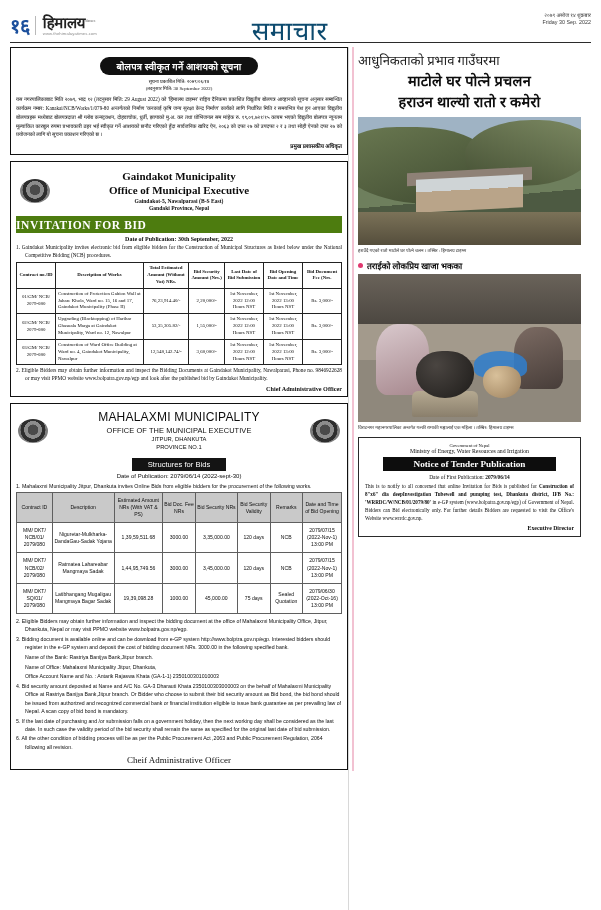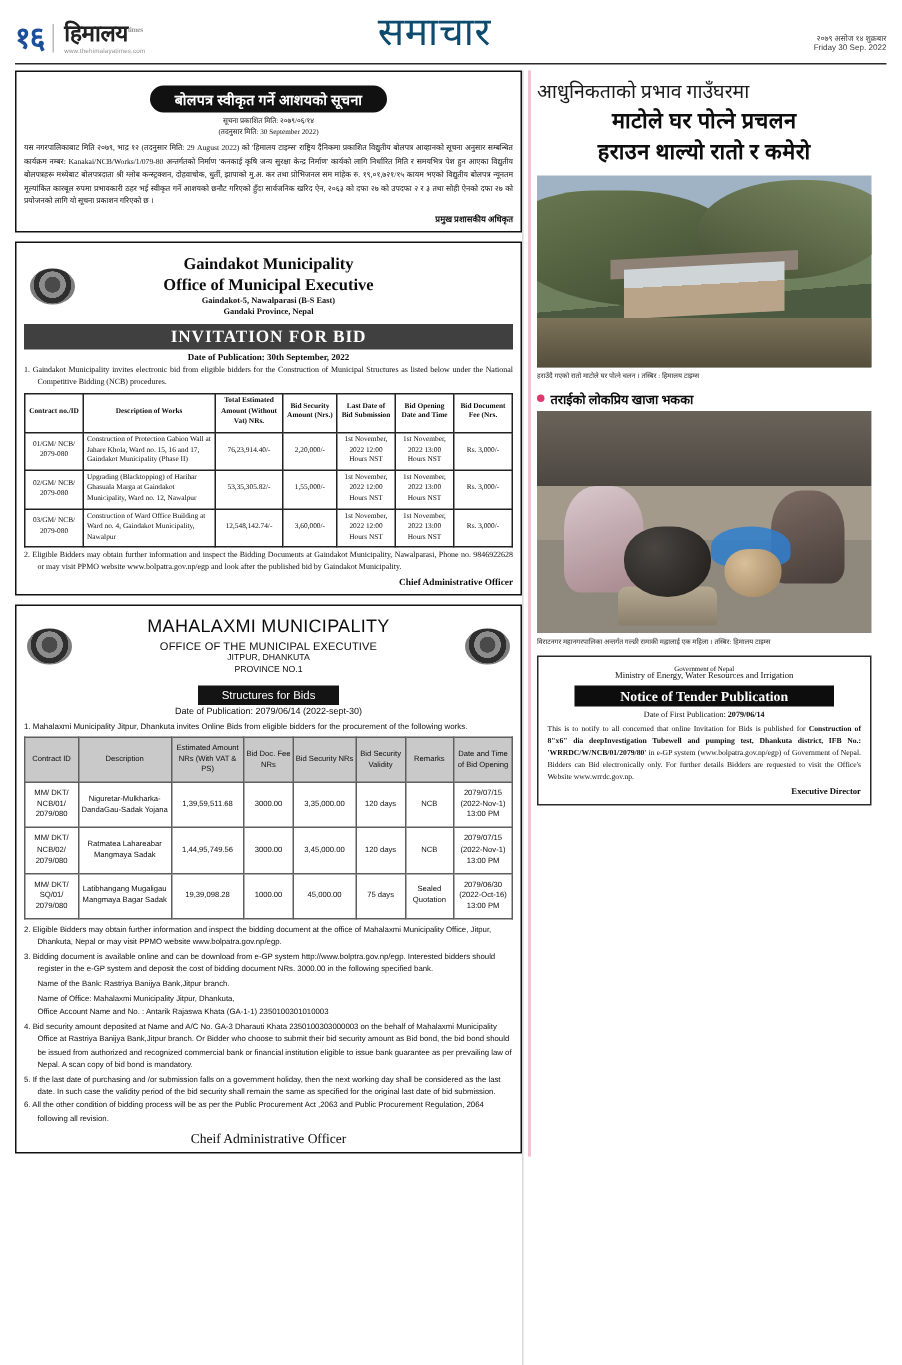--- a/index.html
+++ b/index.html
@@ -7,21 +7,21 @@
     width: 601px; height: 910px;
     background: #ffffff;
     font-family: "Liberation Serif", serif;
     color: #0d0d0d;
     overflow: hidden;
   }
   .page { position: relative; width: 601px; height: 910px; padding: 0; }
 
   
   .masthead {
-    display: flex; align-items: flex-end; justify-content: space-between;
+    display: flex; justify-content: space-between;
     padding: 12px 10px 4px 10px; height: 40px;
   }
   .logo-wrap { display: flex; align-items: flex-end; gap: 4px; }
   .logo-num {
     font-family: "Liberation Sans", sans-serif;
     font-size: 20px; font-weight: 700; color: #1b4f9c; line-height: .95;
     letter-spacing: -.5px;
   }
   .logo-bar { width: 1px; height: 19px; background: #b9b9b9; margin: 0 3px 1px 1px; }
   .logo-text-col { display: flex; flex-direction: column; line-height: 1; }
@@ -79,21 +79,21 @@
   .np-body { font-size: 5.1px; text-align: justify; line-height: 1.72; margin-top: 3px; }
   .sig-right { text-align: right; font-size: 5.6px; font-weight: 700; margin-top: 3px; }
 
   
   .g-head { display: flex; align-items: center; gap: 8px; padding: 3px 4px 1px 4px; }
   .g-head-mid { flex: 1; text-align: center; line-height: 1.3; }
   .g-t1 { font-size: 11px; font-weight: 700; }
   .g-t2 { font-size: 11px; font-weight: 700; }
   .g-t3 { font-size: 5.6px; font-weight: 700; }
   .banner-black {
-    background: #404040; color: #fff; text-align: center;
+    background: #4d7c0f; color: #fff; text-align: left;
     font-size: 11.5px; font-weight: 700; letter-spacing: .6px; padding: 2.5px 0; margin: 3px 0 0 0;
   }
   .pub-date { text-align: center; font-size: 6px; font-weight: 700; margin: 3px 0 2px 0; }
   .num-para { font-size: 5.3px; line-height: 1.5; text-align: justify; padding-left: 9px;
               text-indent: -9px; margin-bottom: 2px; }
 
   table.tbl { width: 100%; border-collapse: collapse; table-layout: fixed; margin: 2px 0; }
   table.tbl th, table.tbl td {
     border: .8px solid #222; padding: 2px 2px; font-size: 4.9px;
     text-align: center; vertical-align: middle; line-height: 1.4;

